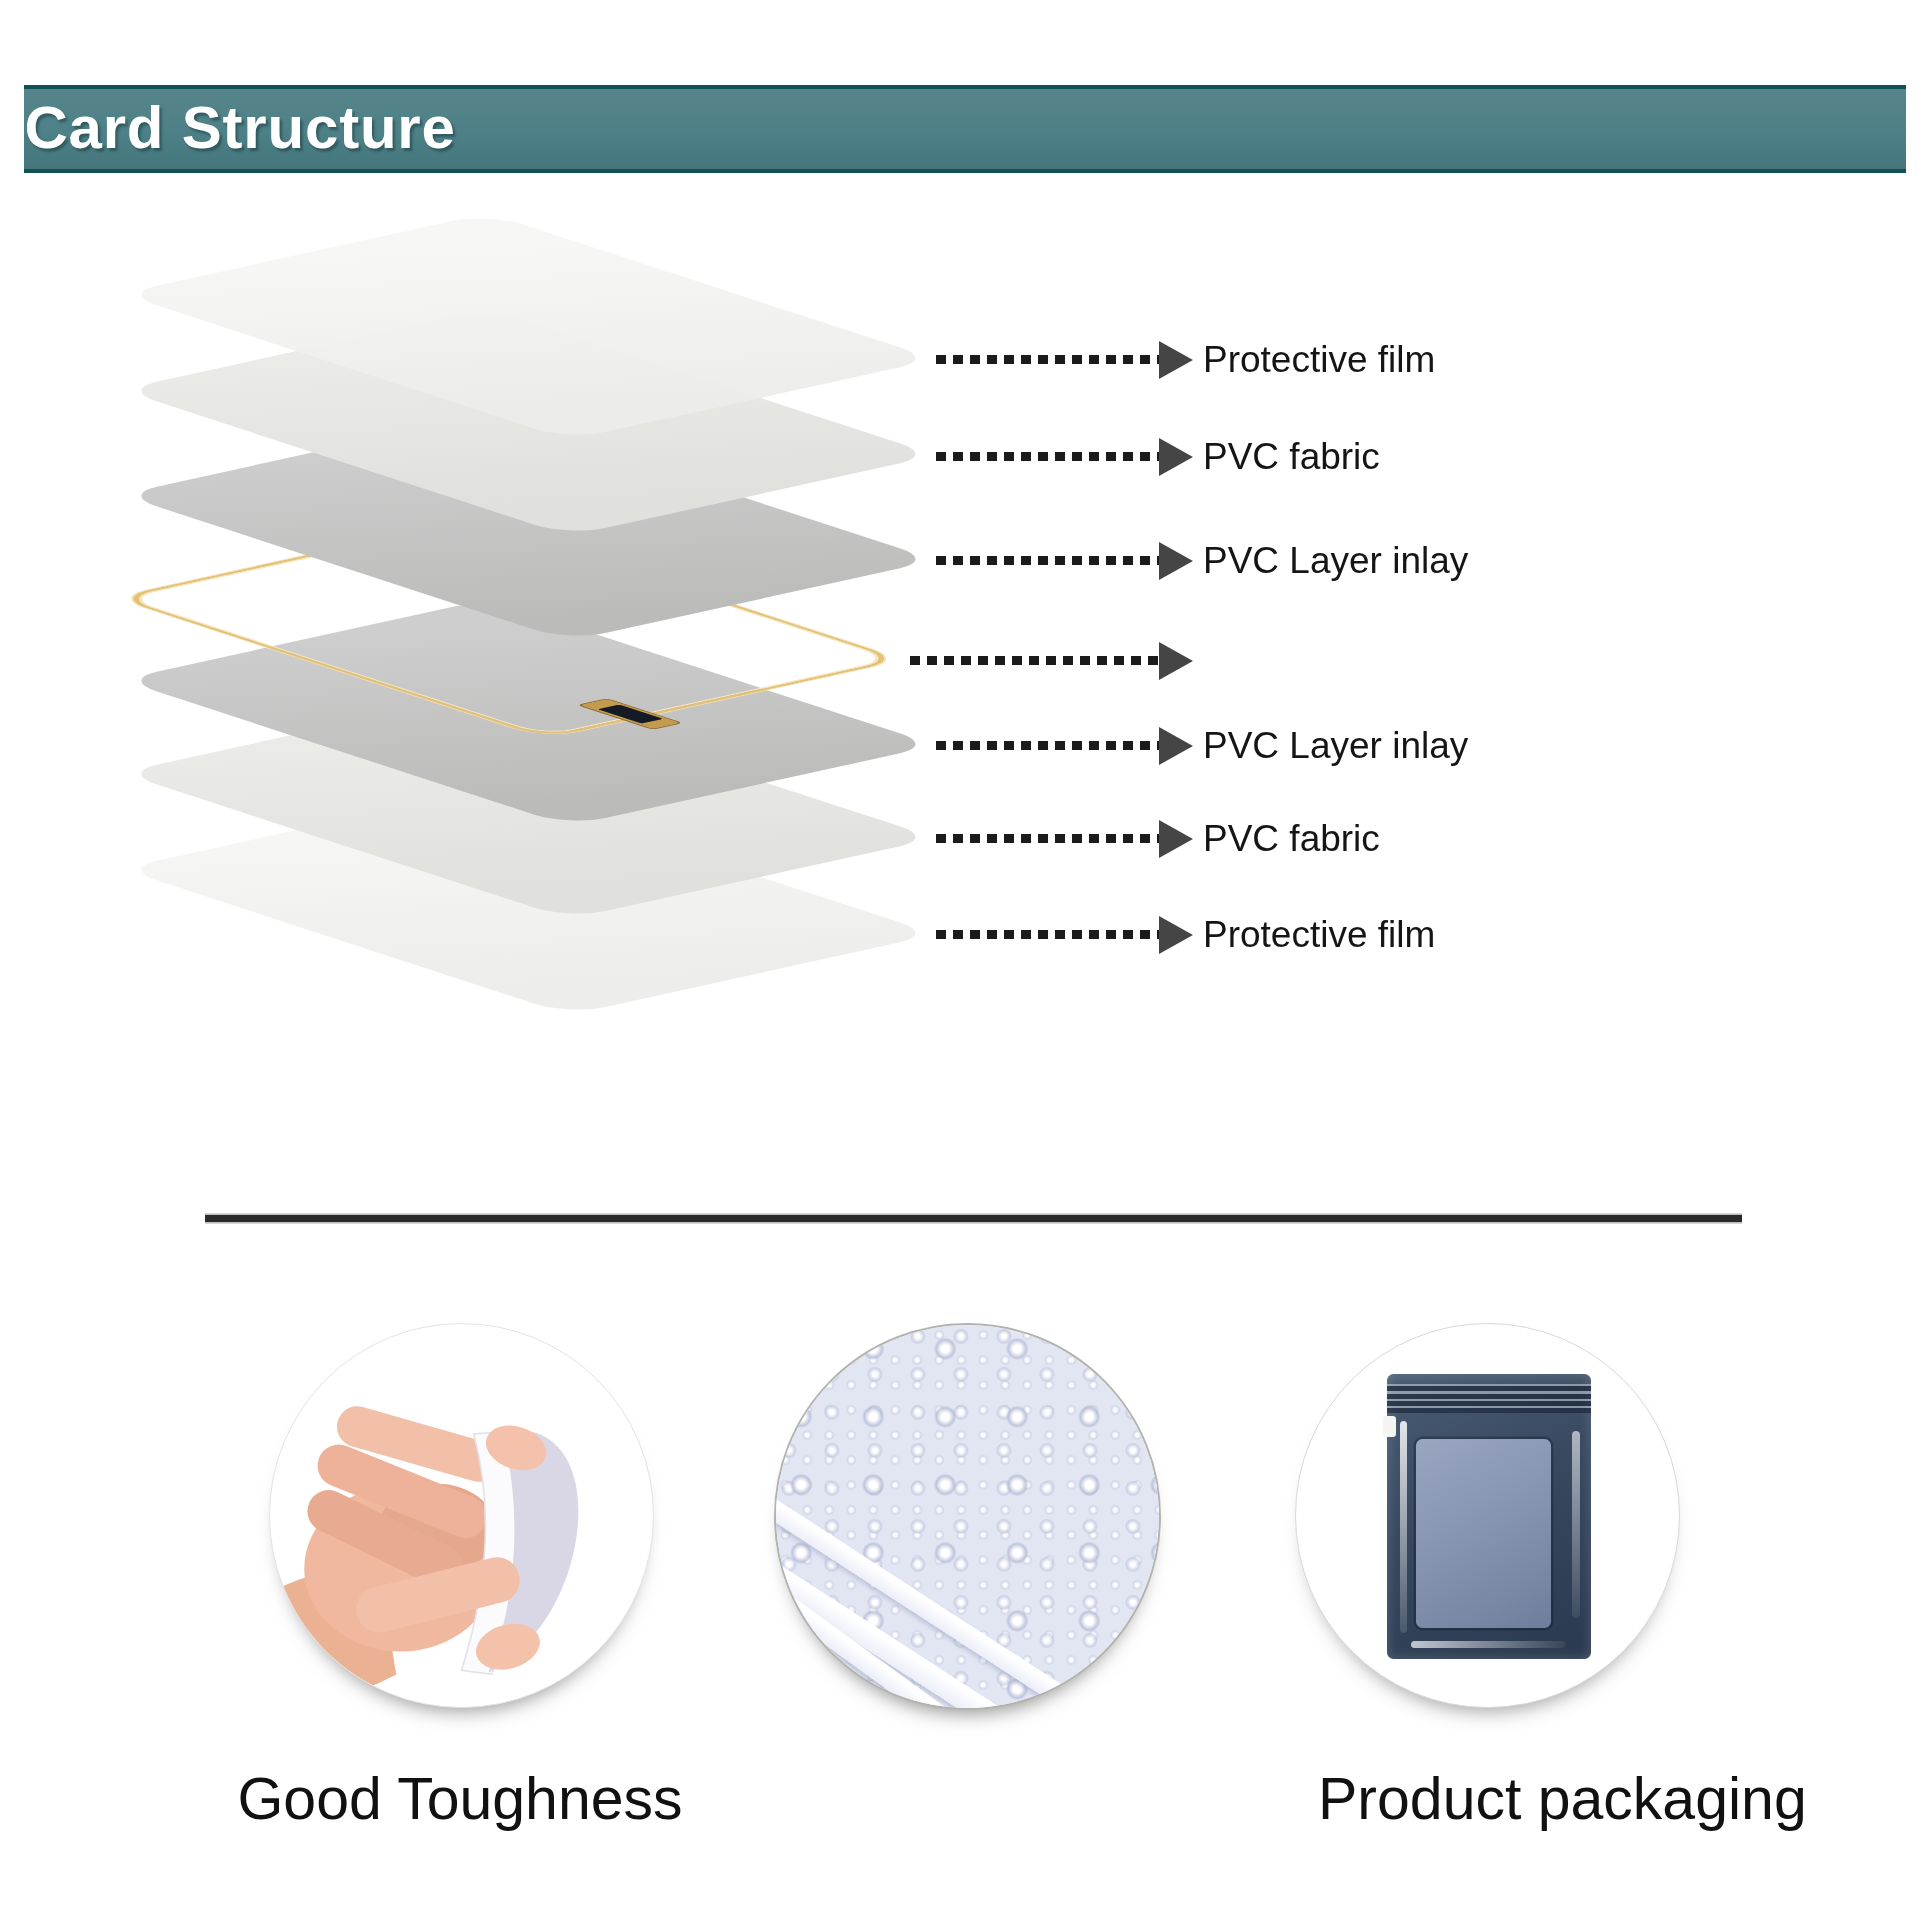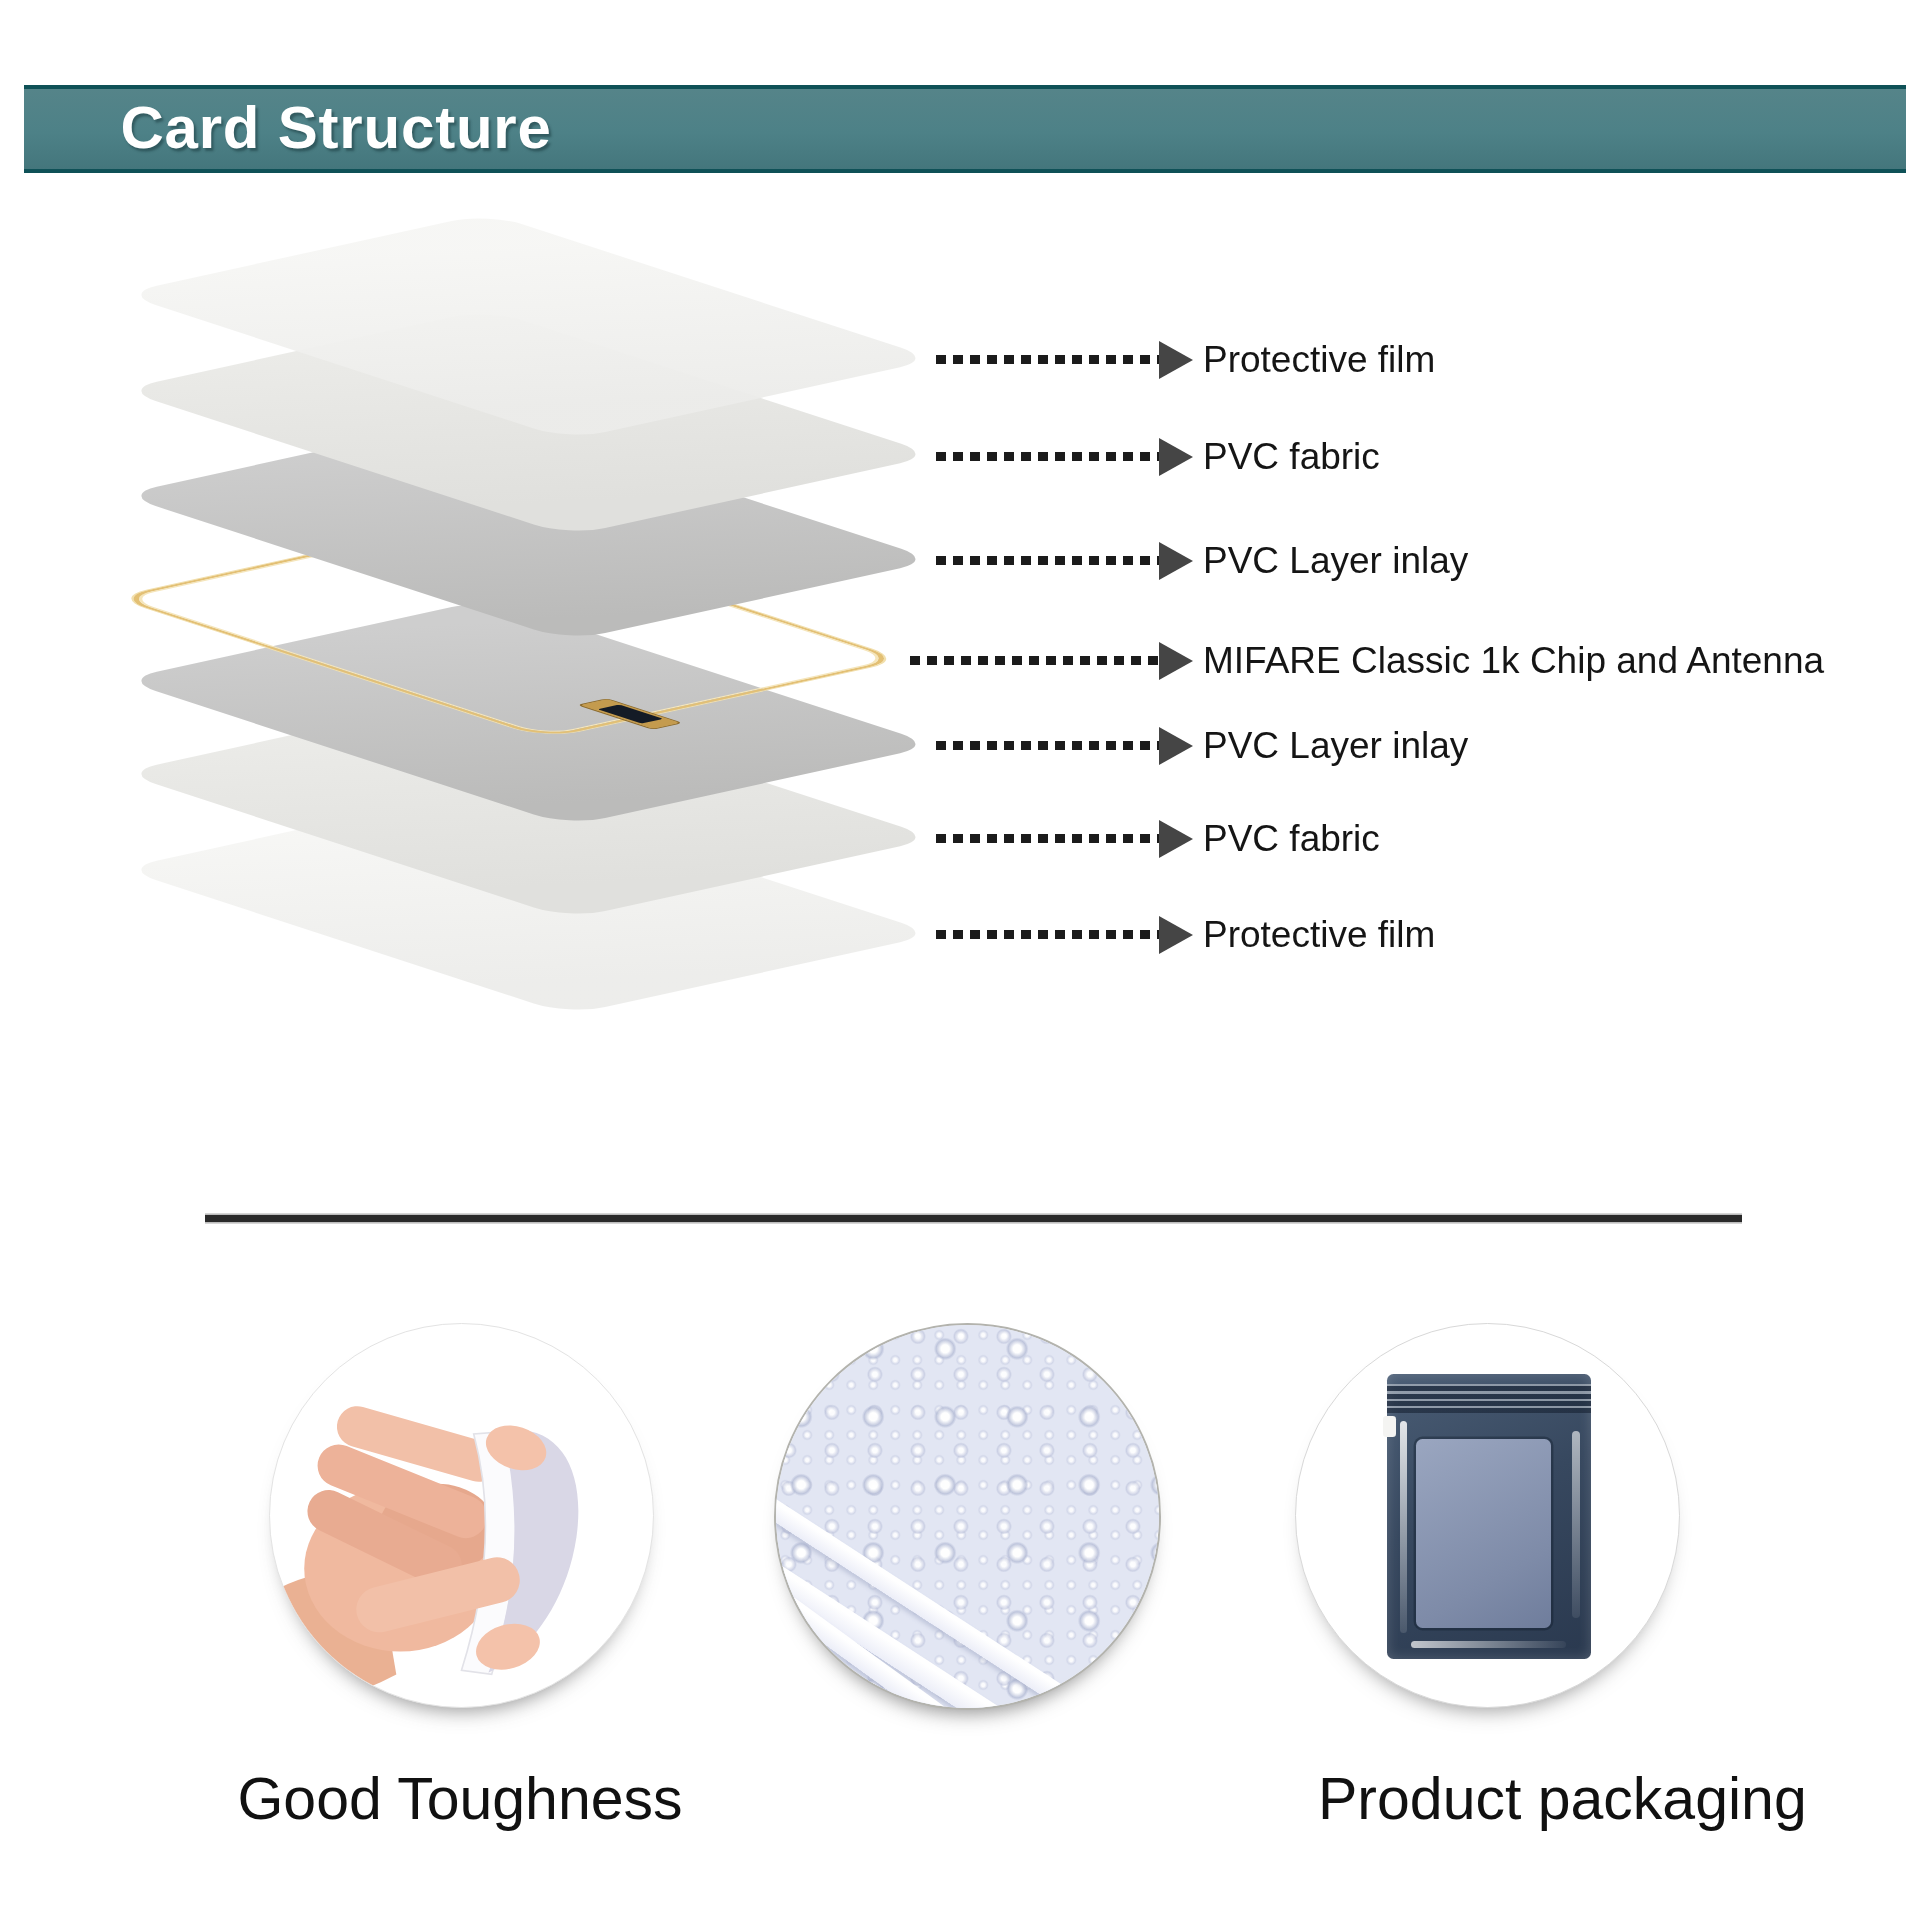--- a/index.html
+++ b/index.html
@@ -9,21 +9,21 @@
   }
 
   
   .band{
     position:absolute; left:24.4px; top:85px; width:1882px; height:80px;
     background:linear-gradient(180deg, #558489 0%, var(--header_band,#4d8187) 55%, #44767c 100%);
     border-top:4.1px solid var(--header_band_border,#0f5157);
     border-bottom:4.1px solid var(--header_band_border,#0f5157);
   }
   .band h1{
-    margin:0; padding-left:96px; line-height:78px;
+    margin:0; line-height:78px;
     font-size:60px; font-weight:bold; letter-spacing:0.8px;
     color:var(--title_text,#ffffff);
     text-shadow:2.4px 3.3px 2.4px rgba(15,45,48,.45);
   }
 
   
   .layer{
     position:absolute; left:488px; width:472px; height:375px; border-radius:37px;
     transform-origin:0 0; transform:matrix(0.95,0.31,-0.98,0.215,0,0);
   }
@@ -152,21 +152,20 @@
       <span class="lbl">PVC fabric</span>
     </div>
     <div class="leader r3">
       <span class="dash"></span>
       <span class="arrow"></span>
       <span class="lbl">PVC Layer inlay</span>
     </div>
     <div class="leader r4">
       <span class="dash"></span>
       <span class="arrow"></span>
-      <span class="lbl">MIFARE Classic 1k Chip and Antenna</span>
     </div>
     <div class="leader r5">
       <span class="dash"></span>
       <span class="arrow"></span>
       <span class="lbl">PVC Layer inlay</span>
     </div>
     <div class="leader r6">
       <span class="dash"></span>
       <span class="arrow"></span>
       <span class="lbl">PVC fabric</span>

